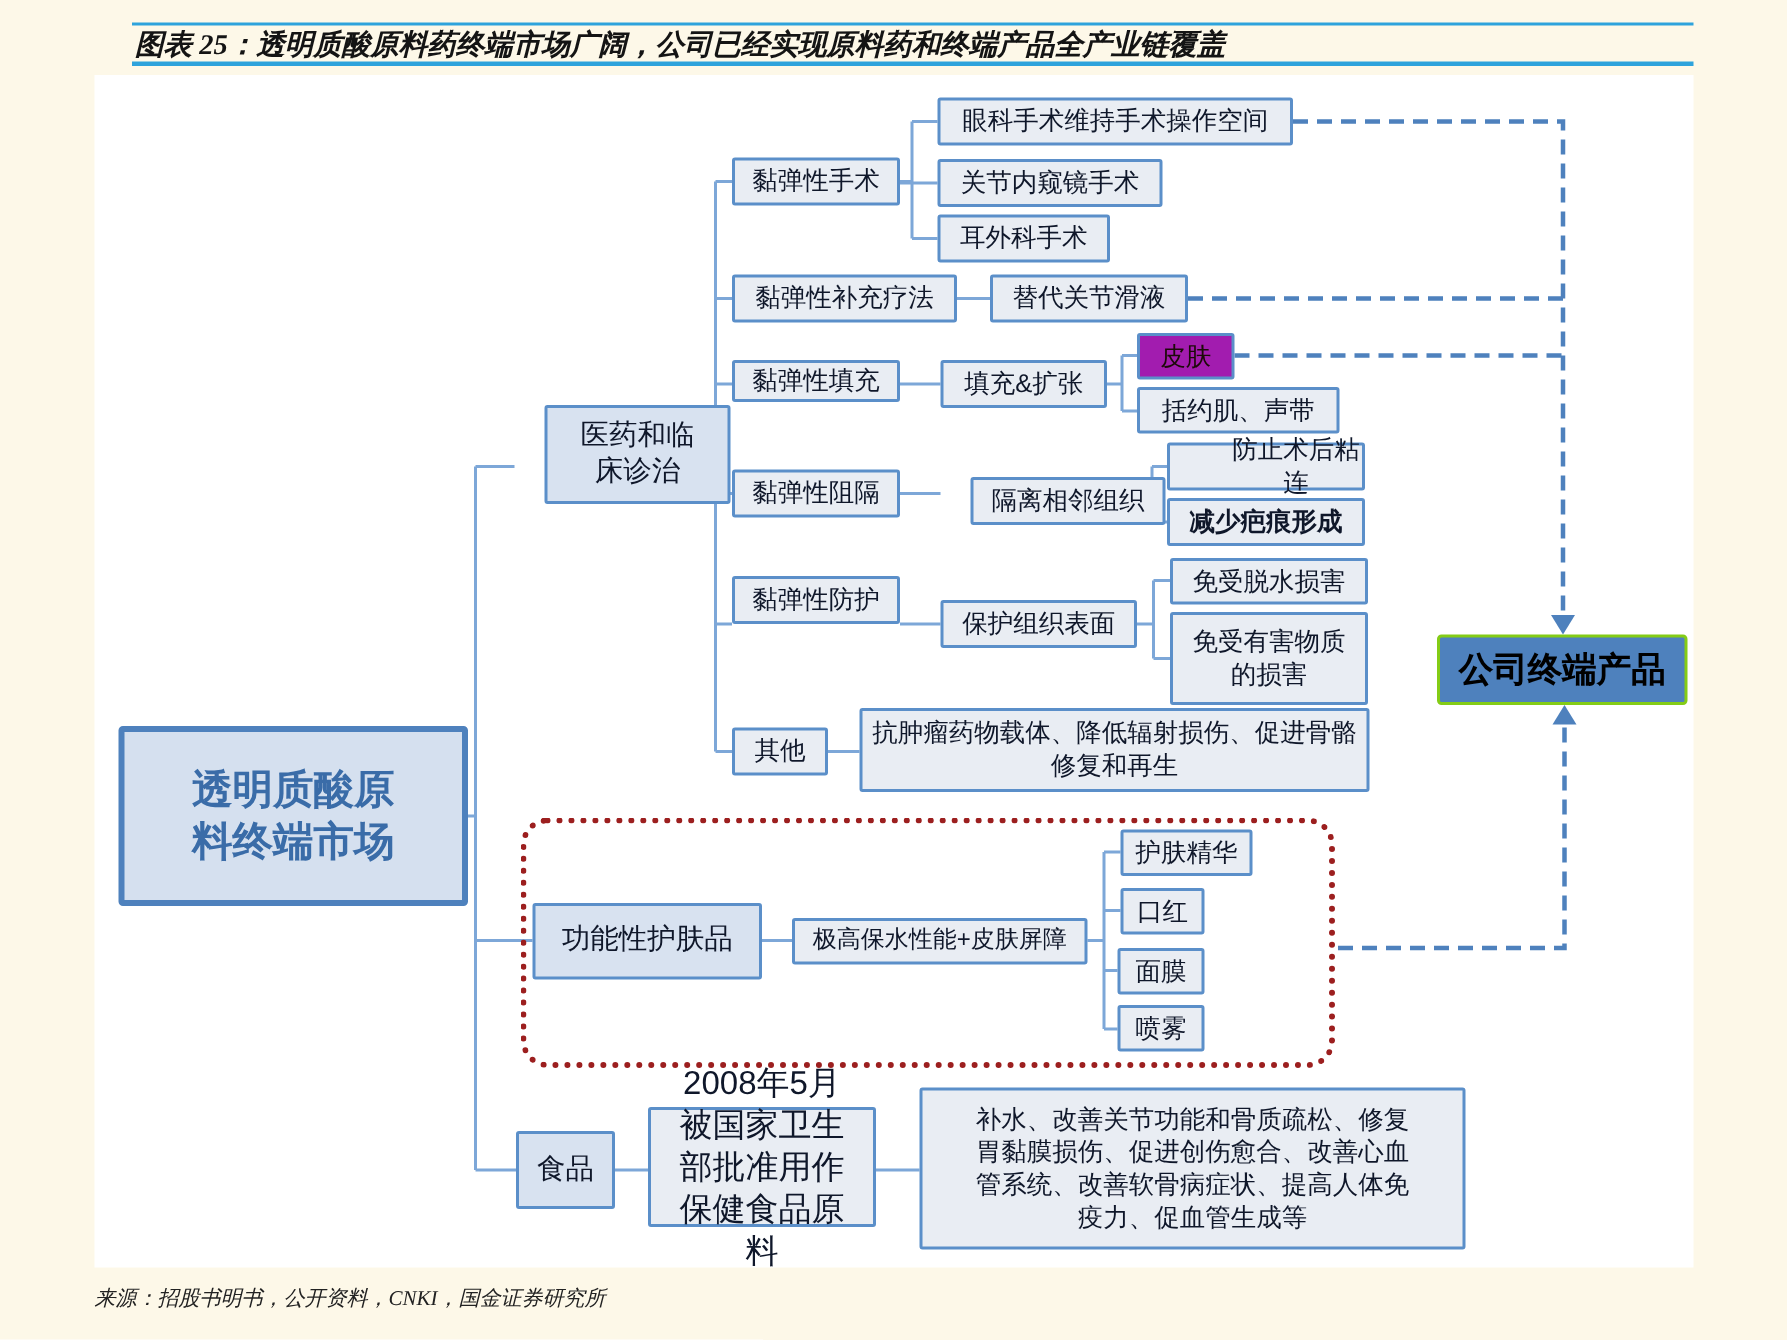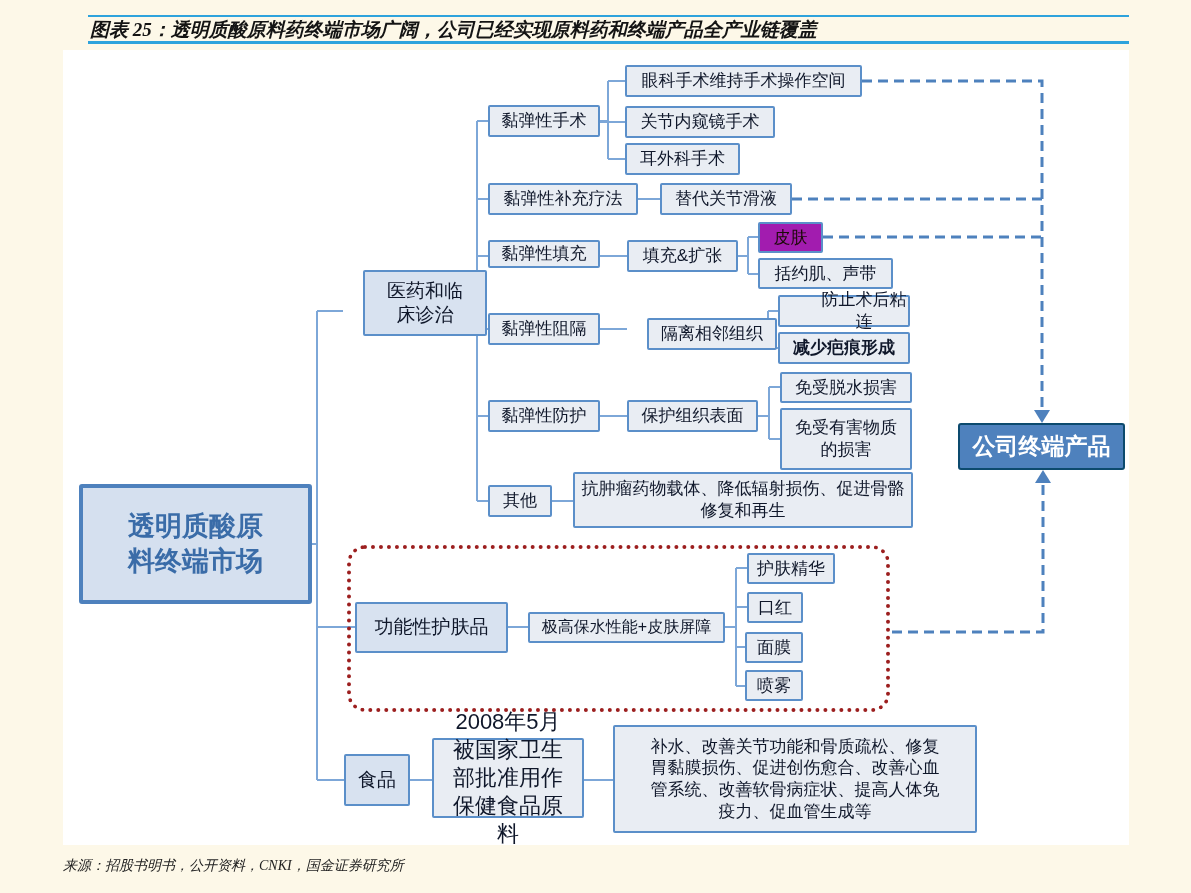--- a/index.html
+++ b/index.html
@@ -33,21 +33,21 @@
   
   #n-root{left:79px;top:484px;width:233px;height:120px;border:4px solid #4E81BD;background:#D5E0EF;
           color:#3A6CA8;font-size:27px;font-weight:bold;border-radius:3px;}
   #n-root .wrap{width:140px;}
   #n-medical{left:363px;top:270px;width:124px;height:66px;}
   #n-medical .wrap{width:80px;}
   #n-surgery{left:488px;top:105px;width:112px;height:32px;}
   #n-supplement{left:488px;top:183px;width:150px;height:32px;}
   #n-filling{left:488px;top:240px;width:112px;height:28px;}
   #n-barrier{left:488px;top:313px;width:112px;height:32px;}
-  #n-protection{left:488px;top:400px;width:112px;height:32px;}
+  #n-protection{left:488px;top:384px;width:112px;height:32px;}
   #n-other{left:488px;top:485px;width:64px;height:32px;}
   #n-eye{left:625px;top:65px;width:237px;height:32px;}
   #n-arthroscopy{left:625px;top:106px;width:150px;height:32px;}
   #n-ear{left:625px;top:143px;width:115px;height:32px;}
   #n-synovial{left:660px;top:183px;width:132px;height:32px;}
   #n-fillexpand{left:627px;top:240px;width:111px;height:32px;}
   #n-isolate{left:627px;top:318px;width:130px;height:32px;margin-left:20px;}
   #n-protsurf{left:627px;top:400px;width:131px;height:32px;}
   #n-otherdesc{left:573px;top:472px;width:340px;height:56px;}
   #n-otherdesc .wrap{width:326px;}
@@ -62,22 +62,22 @@
   #n-moisture{left:528px;top:612px;width:197px;height:31px;font-size:16px;}
   #n-serum{left:747px;top:553px;width:88px;height:31px;}
   #n-lipstick{left:747px;top:592px;width:56px;height:31px;}
   #n-mask{left:745px;top:632px;width:58px;height:31px;}
   #n-spray{left:745px;top:670px;width:58px;height:31px;}
   #n-food{left:344px;top:754px;width:66px;height:52px;}
   #n-approval{left:432px;top:738px;width:152px;height:80px;font-size:22px;}
   #n-approval .wrap{width:118px;}
   #n-benefits{left:613px;top:725px;width:364px;height:108px;}
   #n-benefits .wrap{width:296px;}
-  #n-company{left:958px;top:423px;width:167px;height:47px;background:#4E81BD;border:2px solid #0c4a6e;
-             color:#ffffff;font-size:23px;font-weight:bold;border-radius:3px;}
+  #n-company{left:958px;top:423px;width:167px;height:47px;background:#4E81BD;border:2px solid #84cc16;
+             color:#000000;font-size:23px;font-weight:bold;border-radius:3px;}
   
   #red-group{
     position:absolute;left:347px;top:545px;width:543px;height:167px;box-sizing:border-box;
     border:4px dotted #9C1F1F;border-radius:18px;background:transparent;
   }
   
   #fig-source{
     position:absolute;left:63px;top:857px;
     font-family:"Liberation Serif",serif;font-style:italic;
     font-size:14px;color:#222222;white-space:nowrap;text-align:right;

